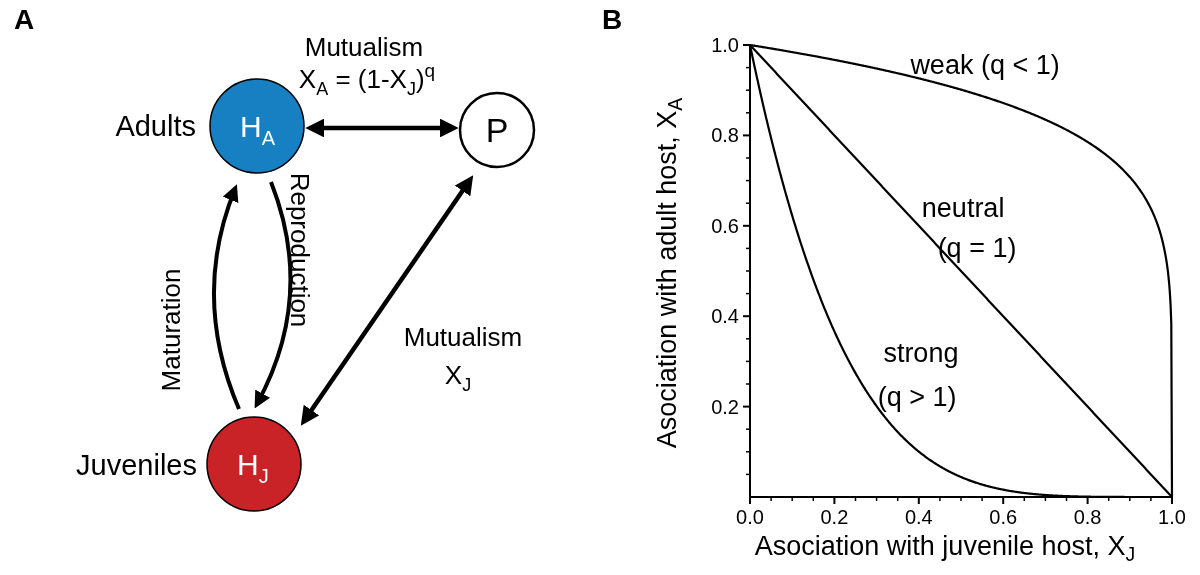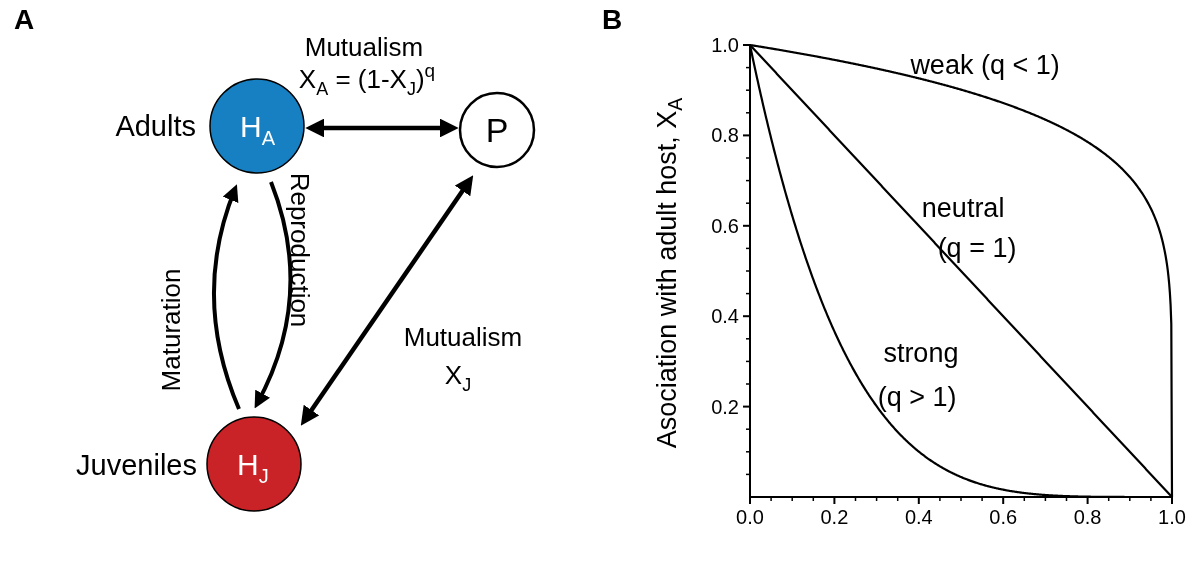--- a/index.html
+++ b/index.html
@@ -145,15 +145,16 @@
         <path d="M58.00 17.00 L58.70 17.11 L59.41 17.23 L60.11 17.34 L60.81 17.45 L61.52 17.57 L62.22 17.68 L62.92 17.79 L63.63 17.91 L64.33 18.02 L65.03 18.14 L65.74 18.25 L66.44 18.37 L67.14 18.48 L67.85 18.60 L68.55 18.71 L69.25 18.83 L69.96 18.94 L70.66 19.06 L71.36 19.18 L72.07 19.29 L72.77 19.41 L73.47 19.53 L74.18 19.64 L74.88 19.76 L75.58 19.88 L76.29 19.99 L76.99 20.11 L77.69 20.23 L78.40 20.35 L79.10 20.46 L79.80 20.58 L80.51 20.70 L81.21 20.82 L81.91 20.94 L82.62 21.06 L83.32 21.18 L84.02 21.29 L84.73 21.41 L85.43 21.53 L86.13 21.65 L86.84 21.77 L87.54 21.89 L88.24 22.01 L88.95 22.13 L89.65 22.26 L90.35 22.38 L91.06 22.50 L91.76 22.62 L92.46 22.74 L93.17 22.86 L93.87 22.98 L94.57 23.10 L95.28 23.23 L95.98 23.35 L96.68 23.47 L97.39 23.59 L98.09 23.72 L98.79 23.84 L99.50 23.96 L100.20 24.09 L100.90 24.21 L101.61 24.33 L102.31 24.46 L103.01 24.58 L103.72 24.71 L104.42 24.83 L105.12 24.96 L105.83 25.08 L106.53 25.21 L107.23 25.33 L107.94 25.46 L108.64 25.58 L109.34 25.71 L110.05 25.84 L110.75 25.96 L111.45 26.09 L112.16 26.22 L112.86 26.34 L113.56 26.47 L114.27 26.60 L114.97 26.73 L115.67 26.85 L116.38 26.98 L117.08 27.11 L117.78 27.24 L118.49 27.37 L119.19 27.50 L119.89 27.63 L120.60 27.76 L121.30 27.89 L122.00 28.02 L122.71 28.15 L123.41 28.28 L124.11 28.41 L124.82 28.54 L125.52 28.67 L126.22 28.80 L126.93 28.93 L127.63 29.06 L128.33 29.19 L129.04 29.33 L129.74 29.46 L130.44 29.59 L131.15 29.72 L131.85 29.86 L132.55 29.99 L133.26 30.12 L133.96 30.26 L134.66 30.39 L135.37 30.52 L136.07 30.66 L136.77 30.79 L137.48 30.93 L138.18 31.06 L138.88 31.20 L139.59 31.33 L140.29 31.47 L140.99 31.61 L141.70 31.74 L142.40 31.88 L143.10 32.02 L143.81 32.15 L144.51 32.29 L145.21 32.43 L145.92 32.56 L146.62 32.70 L147.32 32.84 L148.03 32.98 L148.73 33.12 L149.43 33.26 L150.14 33.40 L150.84 33.54 L151.54 33.68 L152.25 33.82 L152.95 33.96 L153.65 34.10 L154.36 34.24 L155.06 34.38 L155.76 34.52 L156.47 34.66 L157.17 34.80 L157.87 34.94 L158.58 35.09 L159.28 35.23 L159.98 35.37 L160.69 35.51 L161.39 35.66 L162.09 35.80 L162.80 35.95 L163.50 36.09 L164.20 36.23 L164.91 36.38 L165.61 36.52 L166.31 36.67 L167.02 36.81 L167.72 36.96 L168.42 37.11 L169.13 37.25 L169.83 37.40 L170.53 37.55 L171.24 37.69 L171.94 37.84 L172.64 37.99 L173.35 38.14 L174.05 38.29 L174.75 38.43 L175.46 38.58 L176.16 38.73 L176.86 38.88 L177.57 39.03 L178.27 39.18 L178.97 39.33 L179.68 39.48 L180.38 39.63 L181.08 39.79 L181.79 39.94 L182.49 40.09 L183.19 40.24 L183.90 40.39 L184.60 40.55 L185.30 40.70 L186.01 40.85 L186.71 41.01 L187.41 41.16 L188.12 41.32 L188.82 41.47 L189.52 41.63 L190.23 41.78 L190.93 41.94 L191.63 42.09 L192.34 42.25 L193.04 42.41 L193.74 42.56 L194.45 42.72 L195.15 42.88 L195.85 43.04 L196.56 43.19 L197.26 43.35 L197.96 43.51 L198.67 43.67 L199.37 43.83 L200.07 43.99 L200.78 44.15 L201.48 44.31 L202.18 44.47 L202.89 44.63 L203.59 44.80 L204.29 44.96 L205.00 45.12 L205.70 45.28 L206.40 45.45 L207.11 45.61 L207.81 45.77 L208.51 45.94 L209.22 46.10 L209.92 46.27 L210.62 46.43 L211.33 46.60 L212.03 46.76 L212.73 46.93 L213.44 47.10 L214.14 47.27 L214.84 47.43 L215.55 47.60 L216.25 47.77 L216.95 47.94 L217.66 48.11 L218.36 48.28 L219.06 48.45 L219.77 48.62 L220.47 48.79 L221.17 48.96 L221.88 49.13 L222.58 49.30 L223.28 49.47 L223.99 49.65 L224.69 49.82 L225.39 49.99 L226.10 50.17 L226.80 50.34 L227.50 50.51 L228.21 50.69 L228.91 50.87 L229.61 51.04 L230.32 51.22 L231.02 51.39 L231.72 51.57 L232.43 51.75 L233.13 51.93 L233.83 52.11 L234.54 52.28 L235.24 52.46 L235.94 52.64 L236.65 52.82 L237.35 53.00 L238.05 53.19 L238.76 53.37 L239.46 53.55 L240.16 53.73 L240.87 53.91 L241.57 54.10 L242.27 54.28 L242.98 54.47 L243.68 54.65 L244.38 54.84 L245.09 55.02 L245.79 55.21 L246.49 55.39 L247.20 55.58 L247.90 55.77 L248.60 55.96 L249.31 56.15 L250.01 56.33 L250.71 56.52 L251.42 56.71 L252.12 56.90 L252.82 57.10 L253.53 57.29 L254.23 57.48 L254.93 57.67 L255.64 57.87 L256.34 58.06 L257.04 58.25 L257.75 58.45 L258.45 58.64 L259.15 58.84 L259.86 59.03 L260.56 59.23 L261.26 59.43 L261.97 59.63 L262.67 59.82 L263.37 60.02 L264.08 60.22 L264.78 60.42 L265.48 60.62 L266.19 60.82 L266.89 61.03 L267.59 61.23 L268.30 61.43 L269.00 61.63 L269.70 61.84 L270.41 62.04 L271.11 62.25 L271.81 62.45 L272.52 62.66 L273.22 62.87 L273.92 63.07 L274.63 63.28 L275.33 63.49 L276.03 63.70 L276.74 63.91 L277.44 64.12 L278.14 64.33 L278.85 64.54 L279.55 64.76 L280.25 64.97 L280.96 65.18 L281.66 65.40 L282.36 65.61 L283.07 65.83 L283.77 66.05 L284.47 66.26 L285.18 66.48 L285.88 66.70 L286.58 66.92 L287.29 67.14 L287.99 67.36 L288.69 67.58 L289.40 67.80 L290.10 68.02 L290.80 68.25 L291.51 68.47 L292.21 68.69 L292.91 68.92 L293.62 69.14 L294.32 69.37 L295.02 69.60 L295.73 69.83 L296.43 70.06 L297.13 70.29 L297.84 70.52 L298.54 70.75 L299.24 70.98 L299.95 71.21 L300.65 71.45 L301.35 71.68 L302.06 71.91 L302.76 72.15 L303.46 72.39 L304.17 72.62 L304.87 72.86 L305.57 73.10 L306.28 73.34 L306.98 73.58 L307.68 73.82 L308.39 74.07 L309.09 74.31 L309.79 74.55 L310.50 74.80 L311.20 75.04 L311.90 75.29 L312.61 75.54 L313.31 75.79 L314.01 76.04 L314.72 76.29 L315.42 76.54 L316.12 76.79 L316.83 77.04 L317.53 77.30 L318.23 77.55 L318.94 77.81 L319.64 78.06 L320.34 78.32 L321.05 78.58 L321.75 78.84 L322.45 79.10 L323.16 79.36 L323.86 79.62 L324.56 79.89 L325.27 80.15 L325.97 80.42 L326.67 80.68 L327.38 80.95 L328.08 81.22 L328.78 81.49 L329.49 81.76 L330.19 82.03 L330.89 82.31 L331.60 82.58 L332.30 82.86 L333.00 83.13 L333.71 83.41 L334.41 83.69 L335.11 83.97 L335.82 84.25 L336.52 84.53 L337.22 84.82 L337.93 85.10 L338.63 85.39 L339.33 85.67 L340.04 85.96 L340.74 86.25 L341.44 86.54 L342.15 86.83 L342.85 87.13 L343.55 87.42 L344.26 87.72 L344.96 88.01 L345.66 88.31 L346.37 88.61 L347.07 88.91 L347.77 89.21 L348.48 89.52 L349.18 89.82 L349.88 90.13 L350.59 90.44 L351.29 90.75 L351.99 91.06 L352.70 91.37 L353.40 91.68 L354.10 92.00 L354.81 92.31 L355.51 92.63 L356.21 92.95 L356.92 93.27 L357.62 93.60 L358.32 93.92 L359.03 94.25 L359.73 94.57 L360.43 94.90 L361.14 95.23 L361.84 95.57 L362.54 95.90 L363.25 96.24 L363.95 96.58 L364.65 96.91 L365.36 97.26 L366.06 97.60 L366.76 97.94 L367.47 98.29 L368.17 98.64 L368.87 98.99 L369.58 99.34 L370.28 99.70 L370.98 100.05 L371.69 100.41 L372.39 100.77 L373.09 101.13 L373.80 101.50 L374.50 101.86 L375.20 102.23 L375.91 102.60 L376.61 102.97 L377.31 103.35 L378.02 103.72 L378.72 104.10 L379.42 104.48 L380.13 104.87 L380.83 105.25 L381.53 105.64 L382.24 106.03 L382.94 106.43 L383.64 106.82 L384.35 107.22 L385.05 107.62 L385.75 108.02 L386.46 108.43 L387.16 108.83 L387.86 109.25 L388.57 109.66 L389.27 110.07 L389.97 110.49 L390.68 110.91 L391.38 111.34 L392.08 111.77 L392.79 112.20 L393.49 112.63 L394.19 113.07 L394.90 113.50 L395.60 113.95 L396.30 114.39 L397.01 114.84 L397.71 115.29 L398.41 115.75 L399.12 116.21 L399.82 116.67 L400.52 117.13 L401.23 117.60 L401.93 118.08 L402.63 118.55 L403.34 119.03 L404.04 119.51 L404.74 120.00 L405.45 120.49 L406.15 120.99 L406.85 121.49 L407.56 121.99 L408.26 122.50 L408.96 123.01 L409.67 123.53 L410.37 124.05 L411.07 124.57 L411.78 125.10 L412.48 125.63 L413.18 126.17 L413.89 126.72 L414.59 127.27 L415.29 127.82 L416.00 128.38 L416.70 128.94 L417.40 129.51 L418.11 130.09 L418.81 130.67 L419.51 131.25 L420.22 131.85 L420.92 132.44 L421.62 133.05 L422.33 133.66 L423.03 134.27 L423.73 134.90 L424.44 135.53 L425.14 136.16 L425.84 136.81 L426.55 137.46 L427.25 138.12 L427.95 138.78 L428.66 139.46 L429.36 140.14 L430.06 140.83 L430.77 141.52 L431.47 142.23 L432.17 142.94 L432.88 143.67 L433.58 144.40 L434.28 145.14 L434.99 145.90 L435.69 146.66 L436.39 147.43 L437.10 148.21 L437.80 149.01 L438.50 149.81 L439.21 150.63 L439.91 151.46 L440.61 152.30 L441.32 153.16 L442.02 154.03 L442.72 154.91 L443.43 155.80 L444.13 156.71 L444.83 157.64 L445.54 158.58 L446.24 159.54 L446.94 160.52 L447.65 161.51 L448.35 162.52 L449.05 163.55 L449.76 164.61 L450.46 165.68 L451.16 166.77 L451.87 167.89 L452.57 169.03 L453.27 170.20 L453.98 171.39 L454.68 172.61 L455.38 173.86 L456.09 175.14 L456.79 176.45 L457.49 177.80 L458.20 179.19 L458.90 180.61 L459.60 182.07 L460.31 183.58 L461.01 185.13 L461.71 186.73 L462.42 188.39 L463.12 190.10 L463.82 191.88 L464.53 193.72 L465.23 195.63 L465.93 197.62 L466.64 199.70 L467.34 201.88 L468.04 204.16 L468.75 206.56 L469.45 209.09 L470.15 211.76 L470.86 214.61 L471.56 217.64 L472.26 220.90 L472.97 224.42 L473.67 228.26 L474.37 232.47 L475.08 237.16 L475.78 242.46 L476.48 248.57 L477.19 255.83 L477.89 264.83 L478.59 276.88 L479.30 295.85 L480.00 469.00" fill="none" stroke="#000000" stroke-width="2.2" stroke-linejoin="round"></path>
         <path d="M58.00 17.00 L58.70 17.75 L59.41 18.51 L60.11 19.26 L60.81 20.01 L61.52 20.77 L62.22 21.52 L62.92 22.27 L63.63 23.03 L64.33 23.78 L65.03 24.53 L65.74 25.29 L66.44 26.04 L67.14 26.79 L67.85 27.55 L68.55 28.30 L69.25 29.05 L69.96 29.81 L70.66 30.56 L71.36 31.31 L72.07 32.07 L72.77 32.82 L73.47 33.57 L74.18 34.33 L74.88 35.08 L75.58 35.83 L76.29 36.59 L76.99 37.34 L77.69 38.09 L78.40 38.85 L79.10 39.60 L79.80 40.35 L80.51 41.11 L81.21 41.86 L81.91 42.61 L82.62 43.37 L83.32 44.12 L84.02 44.87 L84.73 45.63 L85.43 46.38 L86.13 47.13 L86.84 47.89 L87.54 48.64 L88.24 49.39 L88.95 50.15 L89.65 50.90 L90.35 51.65 L91.06 52.41 L91.76 53.16 L92.46 53.91 L93.17 54.67 L93.87 55.42 L94.57 56.17 L95.28 56.93 L95.98 57.68 L96.68 58.43 L97.39 59.19 L98.09 59.94 L98.79 60.69 L99.50 61.45 L100.20 62.20 L100.90 62.95 L101.61 63.71 L102.31 64.46 L103.01 65.21 L103.72 65.97 L104.42 66.72 L105.12 67.47 L105.83 68.23 L106.53 68.98 L107.23 69.73 L107.94 70.49 L108.64 71.24 L109.34 71.99 L110.05 72.75 L110.75 73.50 L111.45 74.25 L112.16 75.01 L112.86 75.76 L113.56 76.51 L114.27 77.27 L114.97 78.02 L115.67 78.77 L116.38 79.53 L117.08 80.28 L117.78 81.03 L118.49 81.79 L119.19 82.54 L119.89 83.29 L120.60 84.05 L121.30 84.80 L122.00 85.55 L122.71 86.31 L123.41 87.06 L124.11 87.81 L124.82 88.57 L125.52 89.32 L126.22 90.07 L126.93 90.83 L127.63 91.58 L128.33 92.33 L129.04 93.09 L129.74 93.84 L130.44 94.59 L131.15 95.35 L131.85 96.10 L132.55 96.85 L133.26 97.61 L133.96 98.36 L134.66 99.11 L135.37 99.87 L136.07 100.62 L136.77 101.37 L137.48 102.13 L138.18 102.88 L138.88 103.63 L139.59 104.39 L140.29 105.14 L140.99 105.89 L141.70 106.65 L142.40 107.40 L143.10 108.15 L143.81 108.91 L144.51 109.66 L145.21 110.41 L145.92 111.17 L146.62 111.92 L147.32 112.67 L148.03 113.43 L148.73 114.18 L149.43 114.93 L150.14 115.69 L150.84 116.44 L151.54 117.19 L152.25 117.95 L152.95 118.70 L153.65 119.45 L154.36 120.21 L155.06 120.96 L155.76 121.71 L156.47 122.47 L157.17 123.22 L157.87 123.97 L158.58 124.73 L159.28 125.48 L159.98 126.23 L160.69 126.99 L161.39 127.74 L162.09 128.49 L162.80 129.25 L163.50 130.00 L164.20 130.75 L164.91 131.51 L165.61 132.26 L166.31 133.01 L167.02 133.77 L167.72 134.52 L168.42 135.27 L169.13 136.03 L169.83 136.78 L170.53 137.53 L171.24 138.29 L171.94 139.04 L172.64 139.79 L173.35 140.55 L174.05 141.30 L174.75 142.05 L175.46 142.81 L176.16 143.56 L176.86 144.31 L177.57 145.07 L178.27 145.82 L178.97 146.57 L179.68 147.33 L180.38 148.08 L181.08 148.83 L181.79 149.59 L182.49 150.34 L183.19 151.09 L183.90 151.85 L184.60 152.60 L185.30 153.35 L186.01 154.11 L186.71 154.86 L187.41 155.61 L188.12 156.37 L188.82 157.12 L189.52 157.87 L190.23 158.63 L190.93 159.38 L191.63 160.13 L192.34 160.89 L193.04 161.64 L193.74 162.39 L194.45 163.15 L195.15 163.90 L195.85 164.65 L196.56 165.41 L197.26 166.16 L197.96 166.91 L198.67 167.67 L199.37 168.42 L200.07 169.17 L200.78 169.93 L201.48 170.68 L202.18 171.43 L202.89 172.19 L203.59 172.94 L204.29 173.69 L205.00 174.45 L205.70 175.20 L206.40 175.95 L207.11 176.71 L207.81 177.46 L208.51 178.21 L209.22 178.97 L209.92 179.72 L210.62 180.47 L211.33 181.23 L212.03 181.98 L212.73 182.73 L213.44 183.49 L214.14 184.24 L214.84 184.99 L215.55 185.75 L216.25 186.50 L216.95 187.25 L217.66 188.01 L218.36 188.76 L219.06 189.51 L219.77 190.27 L220.47 191.02 L221.17 191.77 L221.88 192.53 L222.58 193.28 L223.28 194.03 L223.99 194.79 L224.69 195.54 L225.39 196.29 L226.10 197.05 L226.80 197.80 L227.50 198.55 L228.21 199.31 L228.91 200.06 L229.61 200.81 L230.32 201.57 L231.02 202.32 L231.72 203.07 L232.43 203.83 L233.13 204.58 L233.83 205.33 L234.54 206.09 L235.24 206.84 L235.94 207.59 L236.65 208.35 L237.35 209.10 L238.05 209.85 L238.76 210.61 L239.46 211.36 L240.16 212.11 L240.87 212.87 L241.57 213.62 L242.27 214.37 L242.98 215.13 L243.68 215.88 L244.38 216.63 L245.09 217.39 L245.79 218.14 L246.49 218.89 L247.20 219.65 L247.90 220.40 L248.60 221.15 L249.31 221.91 L250.01 222.66 L250.71 223.41 L251.42 224.17 L252.12 224.92 L252.82 225.67 L253.53 226.43 L254.23 227.18 L254.93 227.93 L255.64 228.69 L256.34 229.44 L257.04 230.19 L257.75 230.95 L258.45 231.70 L259.15 232.45 L259.86 233.21 L260.56 233.96 L261.26 234.71 L261.97 235.47 L262.67 236.22 L263.37 236.97 L264.08 237.73 L264.78 238.48 L265.48 239.23 L266.19 239.99 L266.89 240.74 L267.59 241.49 L268.30 242.25 L269.00 243.00 L269.70 243.75 L270.41 244.51 L271.11 245.26 L271.81 246.01 L272.52 246.77 L273.22 247.52 L273.92 248.27 L274.63 249.03 L275.33 249.78 L276.03 250.53 L276.74 251.29 L277.44 252.04 L278.14 252.79 L278.85 253.55 L279.55 254.30 L280.25 255.05 L280.96 255.81 L281.66 256.56 L282.36 257.31 L283.07 258.07 L283.77 258.82 L284.47 259.57 L285.18 260.33 L285.88 261.08 L286.58 261.83 L287.29 262.59 L287.99 263.34 L288.69 264.09 L289.40 264.85 L290.10 265.60 L290.80 266.35 L291.51 267.11 L292.21 267.86 L292.91 268.61 L293.62 269.37 L294.32 270.12 L295.02 270.87 L295.73 271.63 L296.43 272.38 L297.13 273.13 L297.84 273.89 L298.54 274.64 L299.24 275.39 L299.95 276.15 L300.65 276.90 L301.35 277.65 L302.06 278.41 L302.76 279.16 L303.46 279.91 L304.17 280.67 L304.87 281.42 L305.57 282.17 L306.28 282.93 L306.98 283.68 L307.68 284.43 L308.39 285.19 L309.09 285.94 L309.79 286.69 L310.50 287.45 L311.20 288.20 L311.90 288.95 L312.61 289.71 L313.31 290.46 L314.01 291.21 L314.72 291.97 L315.42 292.72 L316.12 293.47 L316.83 294.23 L317.53 294.98 L318.23 295.73 L318.94 296.49 L319.64 297.24 L320.34 297.99 L321.05 298.75 L321.75 299.50 L322.45 300.25 L323.16 301.01 L323.86 301.76 L324.56 302.51 L325.27 303.27 L325.97 304.02 L326.67 304.77 L327.38 305.53 L328.08 306.28 L328.78 307.03 L329.49 307.79 L330.19 308.54 L330.89 309.29 L331.60 310.05 L332.30 310.80 L333.00 311.55 L333.71 312.31 L334.41 313.06 L335.11 313.81 L335.82 314.57 L336.52 315.32 L337.22 316.07 L337.93 316.83 L338.63 317.58 L339.33 318.33 L340.04 319.09 L340.74 319.84 L341.44 320.59 L342.15 321.35 L342.85 322.10 L343.55 322.85 L344.26 323.61 L344.96 324.36 L345.66 325.11 L346.37 325.87 L347.07 326.62 L347.77 327.37 L348.48 328.13 L349.18 328.88 L349.88 329.63 L350.59 330.39 L351.29 331.14 L351.99 331.89 L352.70 332.65 L353.40 333.40 L354.10 334.15 L354.81 334.91 L355.51 335.66 L356.21 336.41 L356.92 337.17 L357.62 337.92 L358.32 338.67 L359.03 339.43 L359.73 340.18 L360.43 340.93 L361.14 341.69 L361.84 342.44 L362.54 343.19 L363.25 343.95 L363.95 344.70 L364.65 345.45 L365.36 346.21 L366.06 346.96 L366.76 347.71 L367.47 348.47 L368.17 349.22 L368.87 349.97 L369.58 350.73 L370.28 351.48 L370.98 352.23 L371.69 352.99 L372.39 353.74 L373.09 354.49 L373.80 355.25 L374.50 356.00 L375.20 356.75 L375.91 357.51 L376.61 358.26 L377.31 359.01 L378.02 359.77 L378.72 360.52 L379.42 361.27 L380.13 362.03 L380.83 362.78 L381.53 363.53 L382.24 364.29 L382.94 365.04 L383.64 365.79 L384.35 366.55 L385.05 367.30 L385.75 368.05 L386.46 368.81 L387.16 369.56 L387.86 370.31 L388.57 371.07 L389.27 371.82 L389.97 372.57 L390.68 373.33 L391.38 374.08 L392.08 374.83 L392.79 375.59 L393.49 376.34 L394.19 377.09 L394.90 377.85 L395.60 378.60 L396.30 379.35 L397.01 380.11 L397.71 380.86 L398.41 381.61 L399.12 382.37 L399.82 383.12 L400.52 383.87 L401.23 384.63 L401.93 385.38 L402.63 386.13 L403.34 386.89 L404.04 387.64 L404.74 388.39 L405.45 389.15 L406.15 389.90 L406.85 390.65 L407.56 391.41 L408.26 392.16 L408.96 392.91 L409.67 393.67 L410.37 394.42 L411.07 395.17 L411.78 395.93 L412.48 396.68 L413.18 397.43 L413.89 398.19 L414.59 398.94 L415.29 399.69 L416.00 400.45 L416.70 401.20 L417.40 401.95 L418.11 402.71 L418.81 403.46 L419.51 404.21 L420.22 404.97 L420.92 405.72 L421.62 406.47 L422.33 407.23 L423.03 407.98 L423.73 408.73 L424.44 409.49 L425.14 410.24 L425.84 410.99 L426.55 411.75 L427.25 412.50 L427.95 413.25 L428.66 414.01 L429.36 414.76 L430.06 415.51 L430.77 416.27 L431.47 417.02 L432.17 417.77 L432.88 418.53 L433.58 419.28 L434.28 420.03 L434.99 420.79 L435.69 421.54 L436.39 422.29 L437.10 423.05 L437.80 423.80 L438.50 424.55 L439.21 425.31 L439.91 426.06 L440.61 426.81 L441.32 427.57 L442.02 428.32 L442.72 429.07 L443.43 429.83 L444.13 430.58 L444.83 431.33 L445.54 432.09 L446.24 432.84 L446.94 433.59 L447.65 434.35 L448.35 435.10 L449.05 435.85 L449.76 436.61 L450.46 437.36 L451.16 438.11 L451.87 438.87 L452.57 439.62 L453.27 440.37 L453.98 441.13 L454.68 441.88 L455.38 442.63 L456.09 443.39 L456.79 444.14 L457.49 444.89 L458.20 445.65 L458.90 446.40 L459.60 447.15 L460.31 447.91 L461.01 448.66 L461.71 449.41 L462.42 450.17 L463.12 450.92 L463.82 451.67 L464.53 452.43 L465.23 453.18 L465.93 453.93 L466.64 454.69 L467.34 455.44 L468.04 456.19 L468.75 456.95 L469.45 457.70 L470.15 458.45 L470.86 459.21 L471.56 459.96 L472.26 460.71 L472.97 461.47 L473.67 462.22 L474.37 462.97 L475.08 463.73 L475.78 464.48 L476.48 465.23 L477.19 465.99 L477.89 466.74 L478.59 467.49 L479.30 468.25 L480.00 469.00" fill="none" stroke="#000000" stroke-width="2.2" stroke-linejoin="round"></path>
         <path d="M58.00 17.00 L58.70 20.38 L59.41 23.74 L60.11 27.08 L60.81 30.40 L61.52 33.70 L62.22 36.99 L62.92 40.25 L63.63 43.49 L64.33 46.72 L65.03 49.92 L65.74 53.11 L66.44 56.28 L67.14 59.43 L67.85 62.56 L68.55 65.67 L69.25 68.76 L69.96 71.84 L70.66 74.90 L71.36 77.93 L72.07 80.95 L72.77 83.96 L73.47 86.94 L74.18 89.90 L74.88 92.85 L75.58 95.78 L76.29 98.69 L76.99 101.59 L77.69 104.46 L78.40 107.32 L79.10 110.17 L79.80 112.99 L80.51 115.80 L81.21 118.59 L81.91 121.36 L82.62 124.11 L83.32 126.85 L84.02 129.57 L84.73 132.28 L85.43 134.97 L86.13 137.64 L86.84 140.29 L87.54 142.93 L88.24 145.55 L88.95 148.16 L89.65 150.74 L90.35 153.32 L91.06 155.87 L91.76 158.41 L92.46 160.94 L93.17 163.44 L93.87 165.94 L94.57 168.41 L95.28 170.87 L95.98 173.32 L96.68 175.75 L97.39 178.16 L98.09 180.56 L98.79 182.94 L99.50 185.31 L100.20 187.66 L100.90 190.00 L101.61 192.32 L102.31 194.63 L103.01 196.92 L103.72 199.20 L104.42 201.46 L105.12 203.70 L105.83 205.94 L106.53 208.15 L107.23 210.36 L107.94 212.55 L108.64 214.72 L109.34 216.88 L110.05 219.03 L110.75 221.16 L111.45 223.28 L112.16 225.38 L112.86 227.47 L113.56 229.54 L114.27 231.60 L114.97 233.65 L115.67 235.69 L116.38 237.71 L117.08 239.71 L117.78 241.70 L118.49 243.68 L119.19 245.65 L119.89 247.60 L120.60 249.54 L121.30 251.47 L122.00 253.38 L122.71 255.28 L123.41 257.17 L124.11 259.04 L124.82 260.90 L125.52 262.75 L126.22 264.58 L126.93 266.41 L127.63 268.22 L128.33 270.01 L129.04 271.80 L129.74 273.57 L130.44 275.33 L131.15 277.08 L131.85 278.81 L132.55 280.54 L133.26 282.25 L133.96 283.95 L134.66 285.63 L135.37 287.31 L136.07 288.97 L136.77 290.62 L137.48 292.26 L138.18 293.89 L138.88 295.50 L139.59 297.11 L140.29 298.70 L140.99 300.28 L141.70 301.85 L142.40 303.41 L143.10 304.95 L143.81 306.49 L144.51 308.01 L145.21 309.53 L145.92 311.03 L146.62 312.52 L147.32 314.00 L148.03 315.47 L148.73 316.93 L149.43 318.37 L150.14 319.81 L150.84 321.24 L151.54 322.65 L152.25 324.06 L152.95 325.45 L153.65 326.84 L154.36 328.21 L155.06 329.57 L155.76 330.93 L156.47 332.27 L157.17 333.60 L157.87 334.92 L158.58 336.24 L159.28 337.54 L159.98 338.83 L160.69 340.11 L161.39 341.39 L162.09 342.65 L162.80 343.90 L163.50 345.14 L164.20 346.38 L164.91 347.60 L165.61 348.82 L166.31 350.02 L167.02 351.22 L167.72 352.40 L168.42 353.58 L169.13 354.75 L169.83 355.91 L170.53 357.06 L171.24 358.20 L171.94 359.33 L172.64 360.45 L173.35 361.56 L174.05 362.67 L174.75 363.76 L175.46 364.85 L176.16 365.93 L176.86 367.00 L177.57 368.06 L178.27 369.11 L178.97 370.15 L179.68 371.19 L180.38 372.22 L181.08 373.23 L181.79 374.24 L182.49 375.25 L183.19 376.24 L183.90 377.22 L184.60 378.20 L185.30 379.17 L186.01 380.13 L186.71 381.08 L187.41 382.03 L188.12 382.97 L188.82 383.89 L189.52 384.82 L190.23 385.73 L190.93 386.63 L191.63 387.53 L192.34 388.42 L193.04 389.31 L193.74 390.18 L194.45 391.05 L195.15 391.91 L195.85 392.76 L196.56 393.61 L197.26 394.45 L197.96 395.28 L198.67 396.10 L199.37 396.92 L200.07 397.73 L200.78 398.53 L201.48 399.32 L202.18 400.11 L202.89 400.89 L203.59 401.67 L204.29 402.44 L205.00 403.20 L205.70 403.95 L206.40 404.70 L207.11 405.44 L207.81 406.17 L208.51 406.90 L209.22 407.62 L209.92 408.33 L210.62 409.04 L211.33 409.74 L212.03 410.44 L212.73 411.13 L213.44 411.81 L214.14 412.48 L214.84 413.15 L215.55 413.82 L216.25 414.47 L216.95 415.13 L217.66 415.77 L218.36 416.41 L219.06 417.04 L219.77 417.67 L220.47 418.29 L221.17 418.91 L221.88 419.52 L222.58 420.12 L223.28 420.72 L223.99 421.31 L224.69 421.90 L225.39 422.48 L226.10 423.05 L226.80 423.62 L227.50 424.19 L228.21 424.75 L228.91 425.30 L229.61 425.85 L230.32 426.39 L231.02 426.93 L231.72 427.46 L232.43 427.99 L233.13 428.51 L233.83 429.03 L234.54 429.54 L235.24 430.04 L235.94 430.55 L236.65 431.04 L237.35 431.53 L238.05 432.02 L238.76 432.50 L239.46 432.98 L240.16 433.45 L240.87 433.92 L241.57 434.38 L242.27 434.83 L242.98 435.29 L243.68 435.74 L244.38 436.18 L245.09 436.62 L245.79 437.05 L246.49 437.48 L247.20 437.91 L247.90 438.33 L248.60 438.74 L249.31 439.15 L250.01 439.56 L250.71 439.96 L251.42 440.36 L252.12 440.76 L252.82 441.15 L253.53 441.53 L254.23 441.91 L254.93 442.29 L255.64 442.67 L256.34 443.04 L257.04 443.40 L257.75 443.76 L258.45 444.12 L259.15 444.47 L259.86 444.82 L260.56 445.17 L261.26 445.51 L261.97 445.85 L262.67 446.18 L263.37 446.51 L264.08 446.84 L264.78 447.16 L265.48 447.48 L266.19 447.80 L266.89 448.11 L267.59 448.42 L268.30 448.72 L269.00 449.02 L269.70 449.32 L270.41 449.62 L271.11 449.91 L271.81 450.20 L272.52 450.48 L273.22 450.76 L273.92 451.04 L274.63 451.31 L275.33 451.58 L276.03 451.85 L276.74 452.12 L277.44 452.38 L278.14 452.63 L278.85 452.89 L279.55 453.14 L280.25 453.39 L280.96 453.64 L281.66 453.88 L282.36 454.12 L283.07 454.36 L283.77 454.59 L284.47 454.82 L285.18 455.05 L285.88 455.27 L286.58 455.50 L287.29 455.72 L287.99 455.93 L288.69 456.15 L289.40 456.36 L290.10 456.57 L290.80 456.77 L291.51 456.98 L292.21 457.18 L292.91 457.37 L293.62 457.57 L294.32 457.76 L295.02 457.95 L295.73 458.14 L296.43 458.33 L297.13 458.51 L297.84 458.69 L298.54 458.87 L299.24 459.04 L299.95 459.22 L300.65 459.39 L301.35 459.55 L302.06 459.72 L302.76 459.88 L303.46 460.05 L304.17 460.21 L304.87 460.36 L305.57 460.52 L306.28 460.67 L306.98 460.82 L307.68 460.97 L308.39 461.12 L309.09 461.26 L309.79 461.40 L310.50 461.54 L311.20 461.68 L311.90 461.82 L312.61 461.95 L313.31 462.08 L314.01 462.21 L314.72 462.34 L315.42 462.47 L316.12 462.59 L316.83 462.72 L317.53 462.84 L318.23 462.96 L318.94 463.07 L319.64 463.19 L320.34 463.30 L321.05 463.42 L321.75 463.53 L322.45 463.63 L323.16 463.74 L323.86 463.85 L324.56 463.95 L325.27 464.05 L325.97 464.15 L326.67 464.25 L327.38 464.35 L328.08 464.44 L328.78 464.54 L329.49 464.63 L330.19 464.72 L330.89 464.81 L331.60 464.90 L332.30 464.99 L333.00 465.07 L333.71 465.16 L334.41 465.24 L335.11 465.32 L335.82 465.40 L336.52 465.48 L337.22 465.55 L337.93 465.63 L338.63 465.71 L339.33 465.78 L340.04 465.85 L340.74 465.92 L341.44 465.99 L342.15 466.06 L342.85 466.13 L343.55 466.19 L344.26 466.26 L344.96 466.32 L345.66 466.38 L346.37 466.44 L347.07 466.50 L347.77 466.56 L348.48 466.62 L349.18 466.68 L349.88 466.73 L350.59 466.79 L351.29 466.84 L351.99 466.89 L352.70 466.94 L353.40 466.99 L354.10 467.04 L354.81 467.09 L355.51 467.14 L356.21 467.19 L356.92 467.23 L357.62 467.28 L358.32 467.32 L359.03 467.37 L359.73 467.41 L360.43 467.45 L361.14 467.49 L361.84 467.53 L362.54 467.57 L363.25 467.61 L363.95 467.64 L364.65 467.68 L365.36 467.72 L366.06 467.75 L366.76 467.79 L367.47 467.82 L368.17 467.85 L368.87 467.88 L369.58 467.92 L370.28 467.95 L370.98 467.98 L371.69 468.01 L372.39 468.03 L373.09 468.06 L373.80 468.09 L374.50 468.12 L375.20 468.14 L375.91 468.17 L376.61 468.19 L377.31 468.22 L378.02 468.24 L378.72 468.27 L379.42 468.29 L380.13 468.31 L380.83 468.33 L381.53 468.35 L382.24 468.37 L382.94 468.39 L383.64 468.41 L384.35 468.43 L385.05 468.45 L385.75 468.47 L386.46 468.49 L387.16 468.50 L387.86 468.52 L388.57 468.54 L389.27 468.55 L389.97 468.57 L390.68 468.58 L391.38 468.60 L392.08 468.61 L392.79 468.63 L393.49 468.64 L394.19 468.65 L394.90 468.66 L395.60 468.68 L396.30 468.69 L397.01 468.70 L397.71 468.71 L398.41 468.72 L399.12 468.73 L399.82 468.74 L400.52 468.75 L401.23 468.76 L401.93 468.77 L402.63 468.78 L403.34 468.79 L404.04 468.80 L404.74 468.81 L405.45 468.81 L406.15 468.82 L406.85 468.83 L407.56 468.84 L408.26 468.84 L408.96 468.85 L409.67 468.86 L410.37 468.86 L411.07 468.87 L411.78 468.88 L412.48 468.88 L413.18 468.89 L413.89 468.89 L414.59 468.90 L415.29 468.90 L416.00 468.91 L416.70 468.91 L417.40 468.92 L418.11 468.92 L418.81 468.92 L419.51 468.93 L420.22 468.93 L420.92 468.94 L421.62 468.94 L422.33 468.94 L423.03 468.94 L423.73 468.95 L424.44 468.95 L425.14 468.95 L425.84 468.96 L426.55 468.96 L427.25 468.96 L427.95 468.96 L428.66 468.97 L429.36 468.97 L430.06 468.97 L430.77 468.97 L431.47 468.97 L432.17 468.97 L432.88 468.98 L433.58 468.98 L434.28 468.98 L434.99 468.98 L435.69 468.98 L436.39 468.98 L437.10 468.98 L437.80 468.99 L438.50 468.99 L439.21 468.99 L439.91 468.99 L440.61 468.99 L441.32 468.99 L442.02 468.99 L442.72 468.99 L443.43 468.99 L444.13 468.99 L444.83 468.99 L445.54 468.99 L446.24 468.99 L446.94 469.00 L447.65 469.00 L448.35 469.00 L449.05 469.00 L449.76 469.00 L450.46 469.00 L451.16 469.00 L451.87 469.00 L452.57 469.00 L453.27 469.00 L453.98 469.00 L454.68 469.00 L455.38 469.00 L456.09 469.00 L456.79 469.00 L457.49 469.00 L458.20 469.00 L458.90 469.00 L459.60 469.00 L460.31 469.00 L461.01 469.00 L461.71 469.00 L462.42 469.00 L463.12 469.00 L463.82 469.00 L464.53 469.00 L465.23 469.00 L465.93 469.00 L466.64 469.00 L467.34 469.00 L468.04 469.00 L468.75 469.00 L469.45 469.00 L470.15 469.00 L470.86 469.00 L471.56 469.00 L472.26 469.00 L472.97 469.00 L473.67 469.00 L474.37 469.00 L475.08 469.00 L475.78 469.00 L476.48 469.00 L477.19 469.00 L477.89 469.00 L478.59 469.00 L479.30 469.00 L480.00 469.00" fill="none" stroke="#000000" stroke-width="2.2" stroke-linejoin="round"></path>
         <text x="293.05400000000003" y="46.34000000000002" text-anchor="middle" font-size="27" fill="#000">weak (q &lt; 1)</text>
         <text x="271.11" y="188.72" text-anchor="middle" font-size="27" fill="#000">neutral</text>
         <text x="285.036" y="229.39999999999998" text-anchor="middle" font-size="27" fill="#000">(q = 1)</text>
         <text x="228.91000000000003" y="334.26399999999995" text-anchor="middle" font-size="27" fill="#000">strong</text>
         <text x="225.112" y="377.656" text-anchor="middle" font-size="27" fill="#000">(q &gt; 1)</text>
       </svg>
 
+    <div id="xlabel"><span>Asociation with juvenile host, X</span><sub>J</sub></div>
   </div>
 
 </div>
 
 </body></html>

